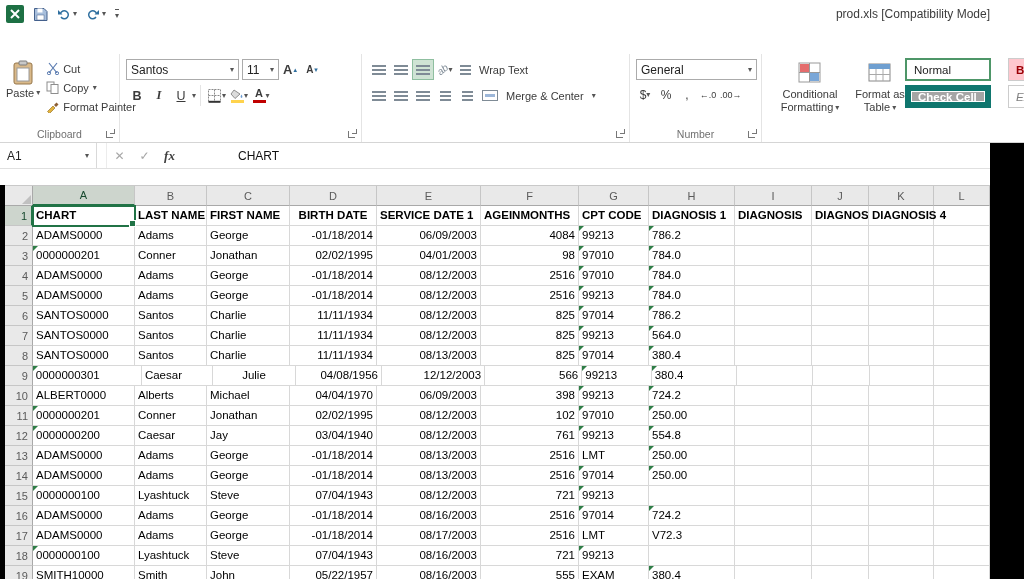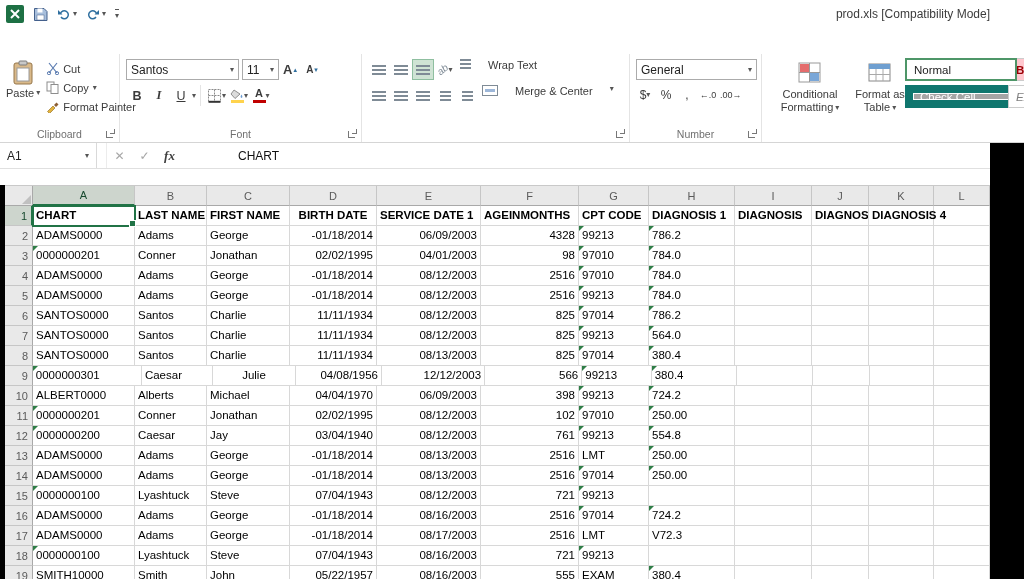--- a/index.html
+++ b/index.html
@@ -53,34 +53,34 @@
   .ubar.yellow{background:#ffd34d}
   .vsep{width:1px;align-self:stretch;background:#e4e4e4;margin:0 4px}
   .ga{font-size:13px;font-weight:bold;color:#3b3b3b}
   .ga.sm{font-size:10px}
   .tinyarr{font-size:7px;color:#2f6f9f;margin-left:1px}
 
   .lic{display:inline-block;width:14px;height:10px;background:repeating-linear-gradient(to bottom,#7f8b96 0 2px,transparent 2px 4px)}
   .lic.sm{width:11px}
   .ori{font-size:10px;font-style:italic;color:#7f8b96;transform:rotate(-40deg);display:inline-block}
   .mic{display:inline-block;width:16px;height:11px;border:1px solid #7f8b96;background:linear-gradient(#9db7d9 0 0) center/10px 3px no-repeat}
-  .sbtn2{display:flex;gap:17px;height:21px;font-size:11px;color:#3b3b3b;padding:0 4px;white-space:nowrap}
+  .sbtn2{display:flex;align-items:center;gap:8px;height:21px;font-size:11px;color:#3b3b3b;padding:0 4px;white-space:nowrap}
 
   .numrow{display:flex;align-items:center;gap:3px;margin-top:2px}
   .nbtn{min-width:18px;height:20px;display:flex;align-items:center;justify-content:center;font-size:12px;color:#3b3b3b}
   .nbtn.dec{font-size:9px;letter-spacing:0}
 
   .styles{display:flex}
   .bigbtn{display:flex;flex-direction:column;align-items:center;width:84px;font-size:11px;color:#3b3b3b;padding-top:2px}
   .bigbtn.narrow{width:56px}
   .bigbtn .bl{line-height:13px;display:flex;align-items:center;gap:2px;white-space:nowrap}
   .bigbtn svg{margin-bottom:3px}
-  .chip{position:absolute;width:112px;height:23px;font-size:11.5px;display:flex;align-items:center;padding:0 7px;background:#fff;border:1px solid #ccc;white-space:nowrap;overflow:hidden}
+  .chip{position:absolute;width:86px;height:23px;font-size:11.5px;display:flex;align-items:center;padding:0 7px;background:#fff;border:1px solid #ccc;white-space:nowrap;overflow:hidden}
   .chip-normal{left:143px;top:4px;border:2px solid #4e9668;z-index:1}
-  .chip-check{left:143px;top:31px;background:#a5a5a5;color:#fff;font-weight:normal;border:8px solid #0f766e;box-shadow:inset 0 0 0 1px #fff}
+  .chip-check{left:143px;top:31px;background:#a5a5a5;color:#fff;font-weight:bold;border:6px solid #0f766e;box-shadow:inset 0 0 0 1px #fff}
   .chip-bad{left:246px;top:4px;background:#ffc7ce;color:#9c0006;font-weight:bold}
   .chip-expl{left:246px;top:31px;font-style:italic;color:#7f7f7f}
 
   
   .fbar{position:absolute;top:143px;left:0;width:990px;height:26px;background:#fff;border-bottom:1px solid #e0e0e0;display:flex;align-items:center}
   .namebox{width:97px;height:100%;border-right:1px solid #d9d9d9;display:flex;align-items:center;padding:0 7px;font-size:12px;color:#222}
   .namebox .chev{margin-left:auto}
   .fgrip{width:10px;height:100%;border-right:1px solid #ececec}
   .fbtn{width:25px;text-align:center;font-size:12px}
   .fx-cancel,.fx-enter{color:#a6a6a6}
@@ -239,21 +239,20 @@
           <i class="chev">▾</i>
         </div>
         <div class="ibtn">
           <span class="ubarwrap">
             <span class="ga" style="font-size:11px">A</span>
             <span class="ubar red"></span>
           </span>
           <i class="chev">▾</i>
         </div>
       </div>
-      <span class="glabel">Font</span>
       <span class="launcher"></span>
     </div>
 
     <div class="rgroup" style="width:268px">
       <div class="frow">
         <div class="ibtn">
             <span class="lic"></span>
           </div>
         <div class="ibtn">
             <span class="lic"></span>
@@ -402,21 +401,21 @@
         <div class="cell b ovf" style="width: 65px; text-align: left;"><span>DIAGNOSIS 4</span></div>
         <div class="cell b" style="width: 56px; text-align: left;"></div>
       </div>
       <div class="grow">
         <div class="rowhead">2</div>
         <div class="cell" style="width: 102px; text-align: left;"><span>ADAMS0000</span></div>
         <div class="cell" style="width: 72px; text-align: left;"><span>Adams</span></div>
         <div class="cell" style="width: 83px; text-align: left;"><span>George</span></div>
         <div class="cell" style="width: 87px; text-align: right;"><span>-01/18/2014</span></div>
         <div class="cell" style="width: 104px; text-align: right;"><span>06/09/2003</span></div>
-        <div class="cell" style="width: 98px; text-align: right;"><span>4328</span></div>
+        <div class="cell" style="width: 98px; text-align: right;"><span>4084</span></div>
         <div class="cell" style="width: 70px; text-align: left;"><span>99213</span><i class="flag"></i></div>
         <div class="cell" style="width: 86px; text-align: left;"><span>786.2</span><i class="flag"></i></div>
         <div class="cell" style="width: 77px; text-align: left;"></div>
         <div class="cell" style="width: 57px; text-align: left;"></div>
         <div class="cell" style="width: 65px; text-align: left;"></div>
         <div class="cell" style="width: 56px; text-align: left;"></div>
       </div>
       <div class="grow">
         <div class="rowhead">3</div>
         <div class="cell" style="width: 102px; text-align: left;"><span>0000000201</span><i class="flag"></i></div>

